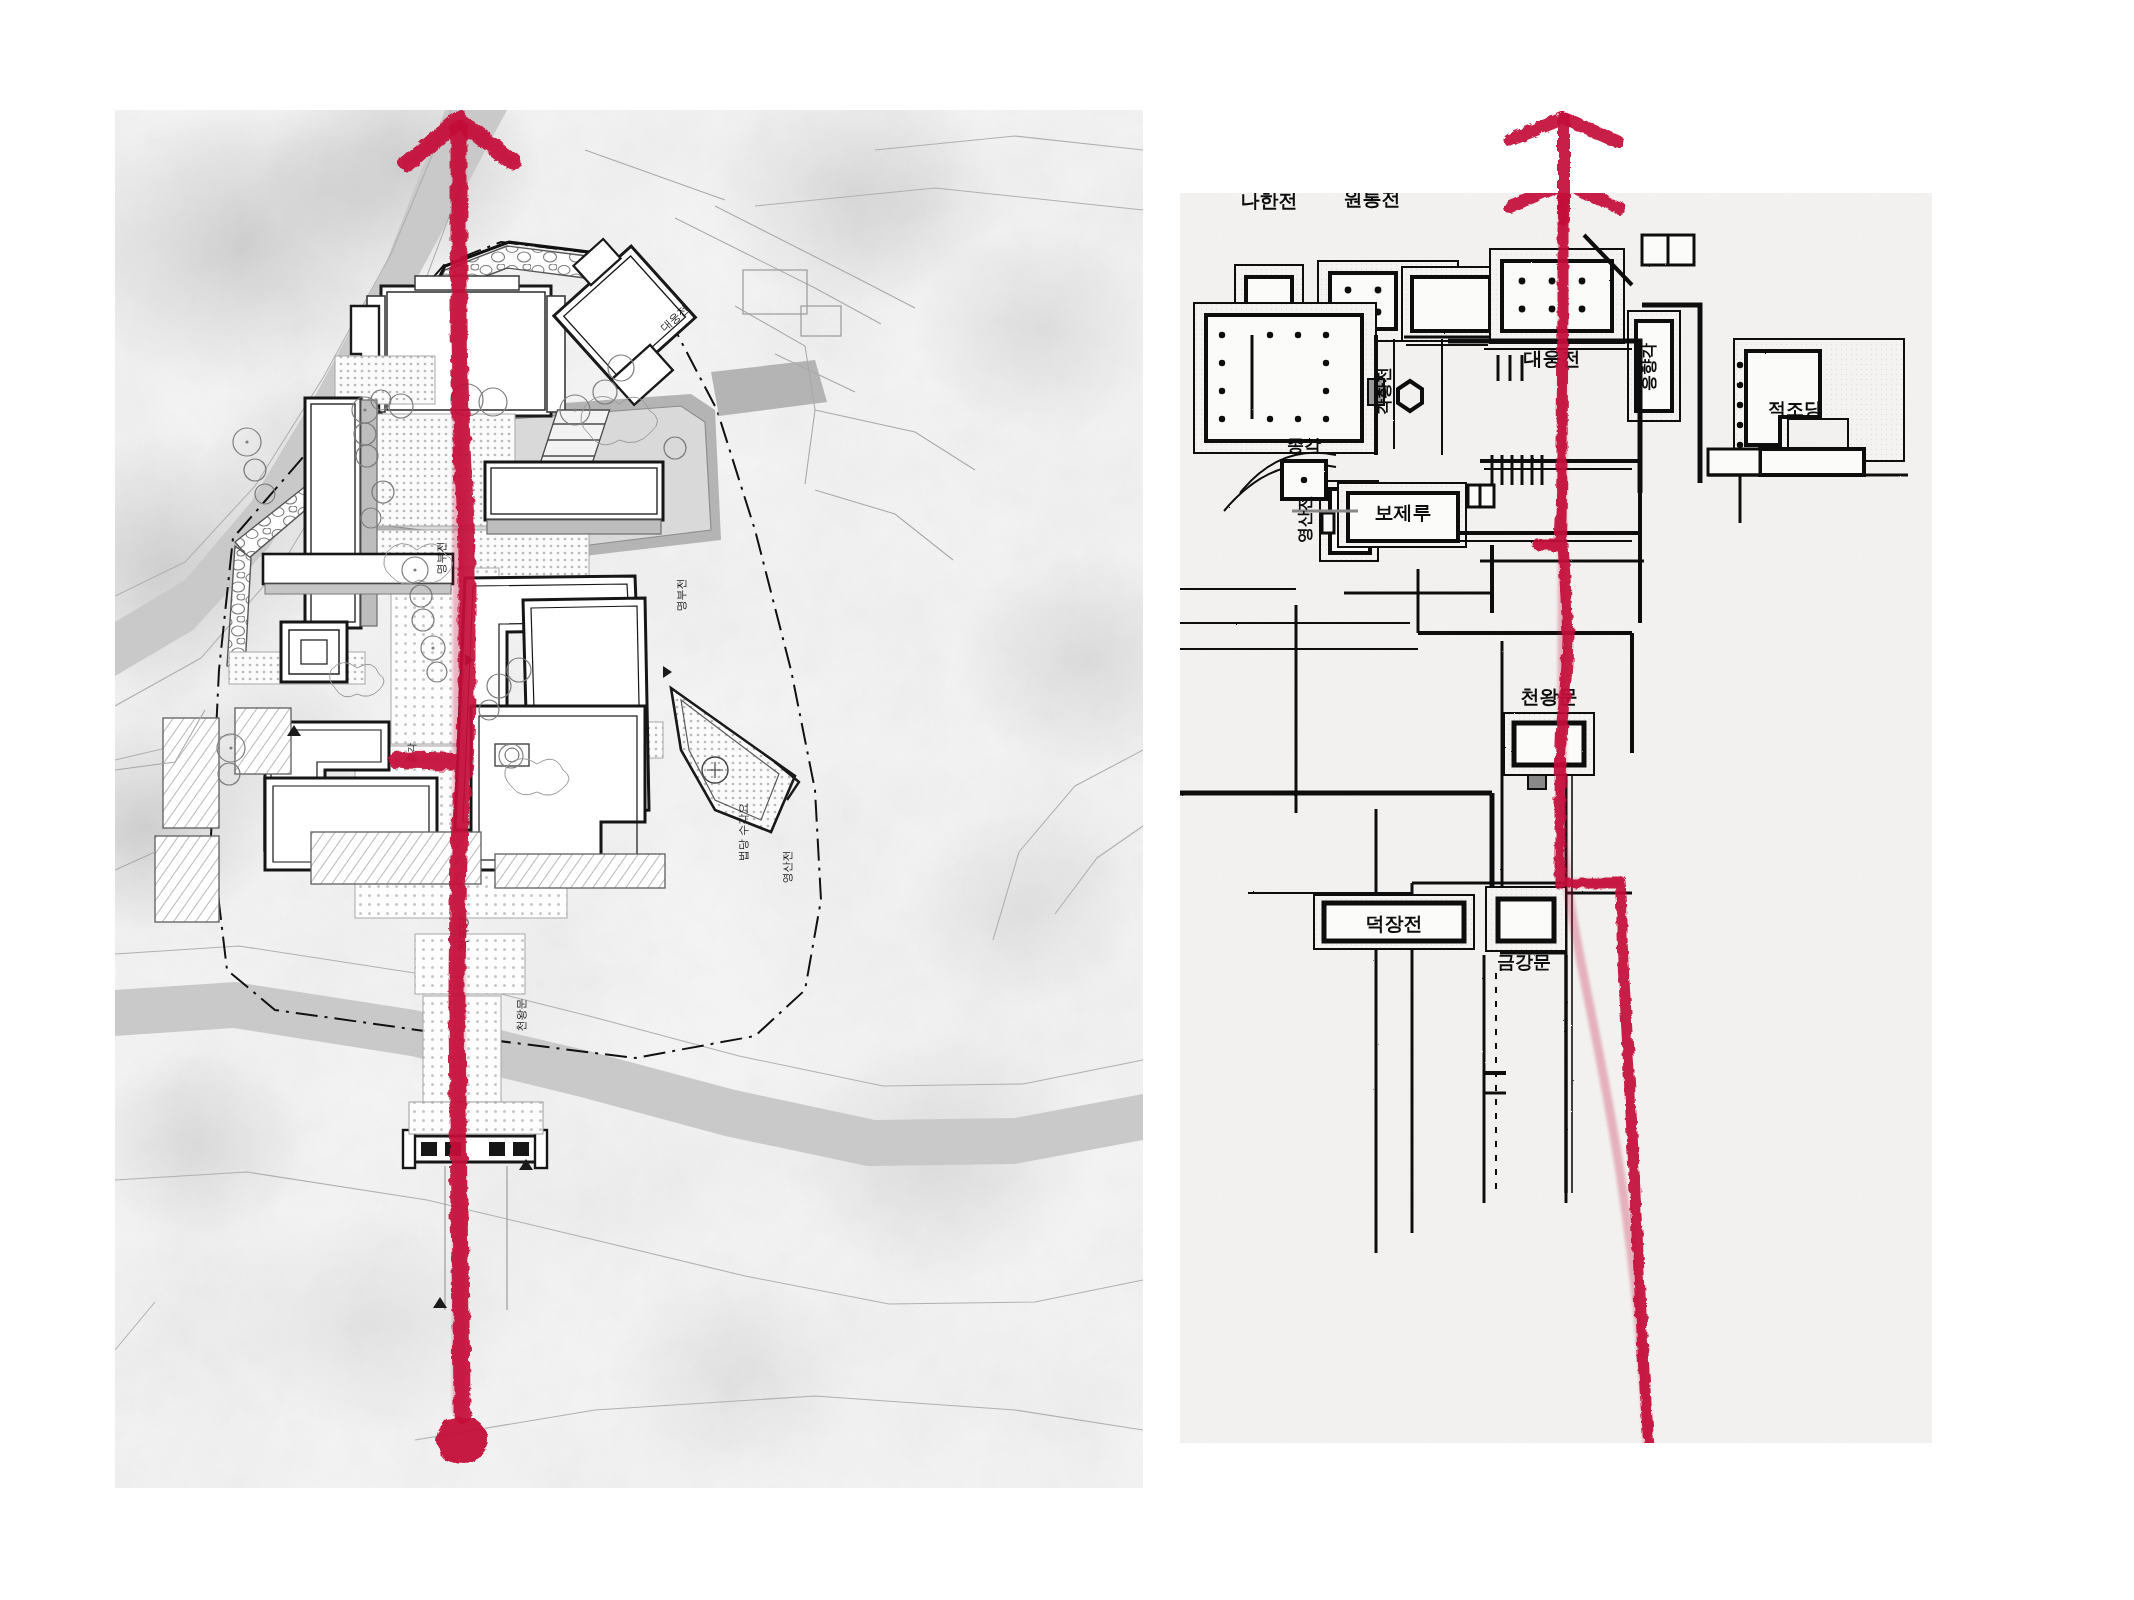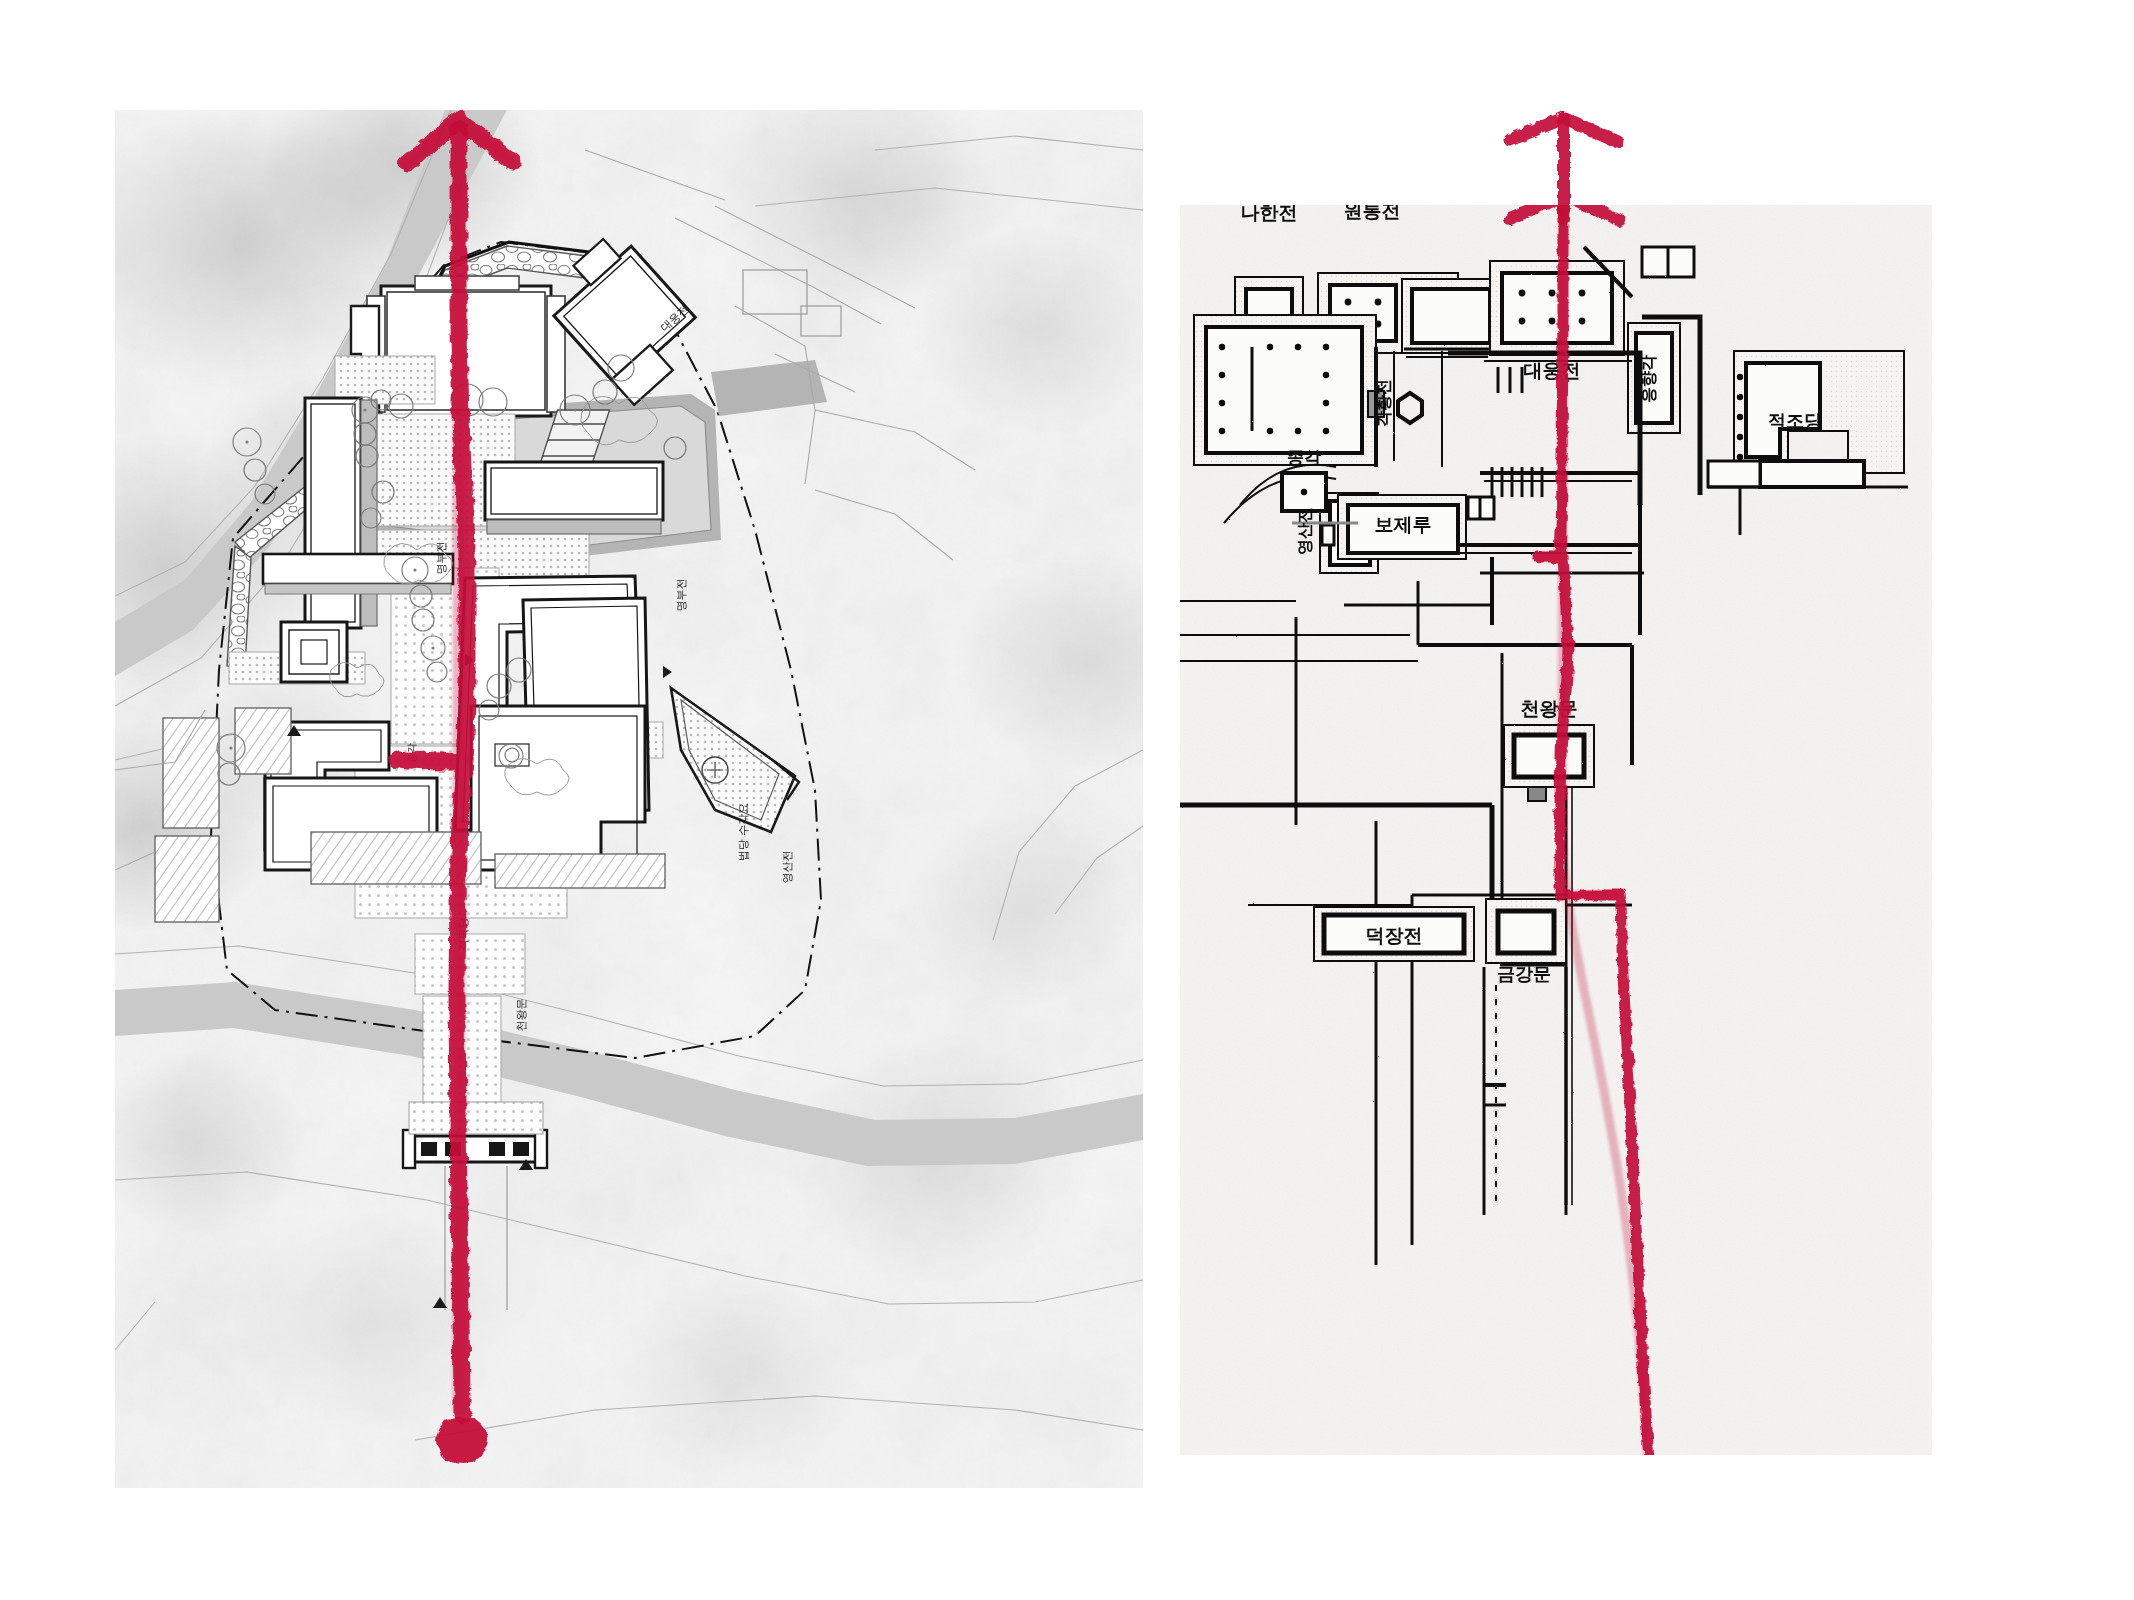--- a/index.html
+++ b/index.html
@@ -21,21 +21,21 @@
       radial-gradient(ellipse 170px 140px at 88% 58%, rgba(160,160,160,.22), transparent 70%),
       radial-gradient(ellipse 220px 180px at 80% 76%, rgba(150,150,150,.24), transparent 70%),
       radial-gradient(ellipse 180px 150px at 60% 92%, rgba(160,160,160,.20), transparent 70%),
       radial-gradient(ellipse 200px 160px at 25% 88%, rgba(155,155,155,.20), transparent 70%),
       radial-gradient(ellipse 160px 130px at 8% 75%, rgba(145,145,145,.24), transparent 70%),
       #f5f5f5;
   }
   #left-panel .noise{position:absolute;inset:0;opacity:.55;}
 
   
-  #right-panel{position:absolute;left:1180px;top:205px;width:752px;height:1250px;overflow:hidden;
+  #right-panel{position:absolute;left:1180px;top:193px;width:752px;height:1250px;overflow:hidden;
      background:#f4f3f1;}
 
   svg{display:block;}
 </style>
 </head>
 <body>
 
 <div id="left-panel">
 
   <svg class="noise" width="1028" height="1378" viewBox="0 0 1028 1378">

